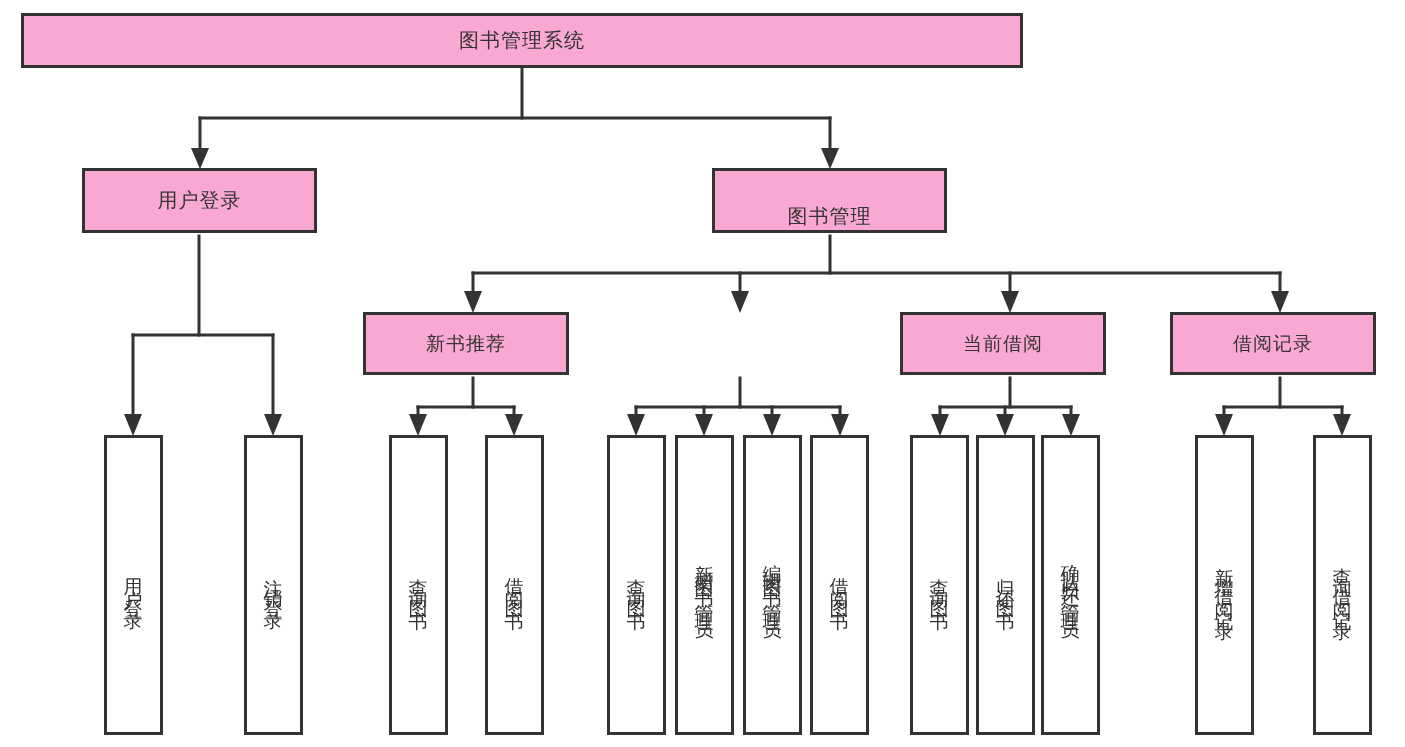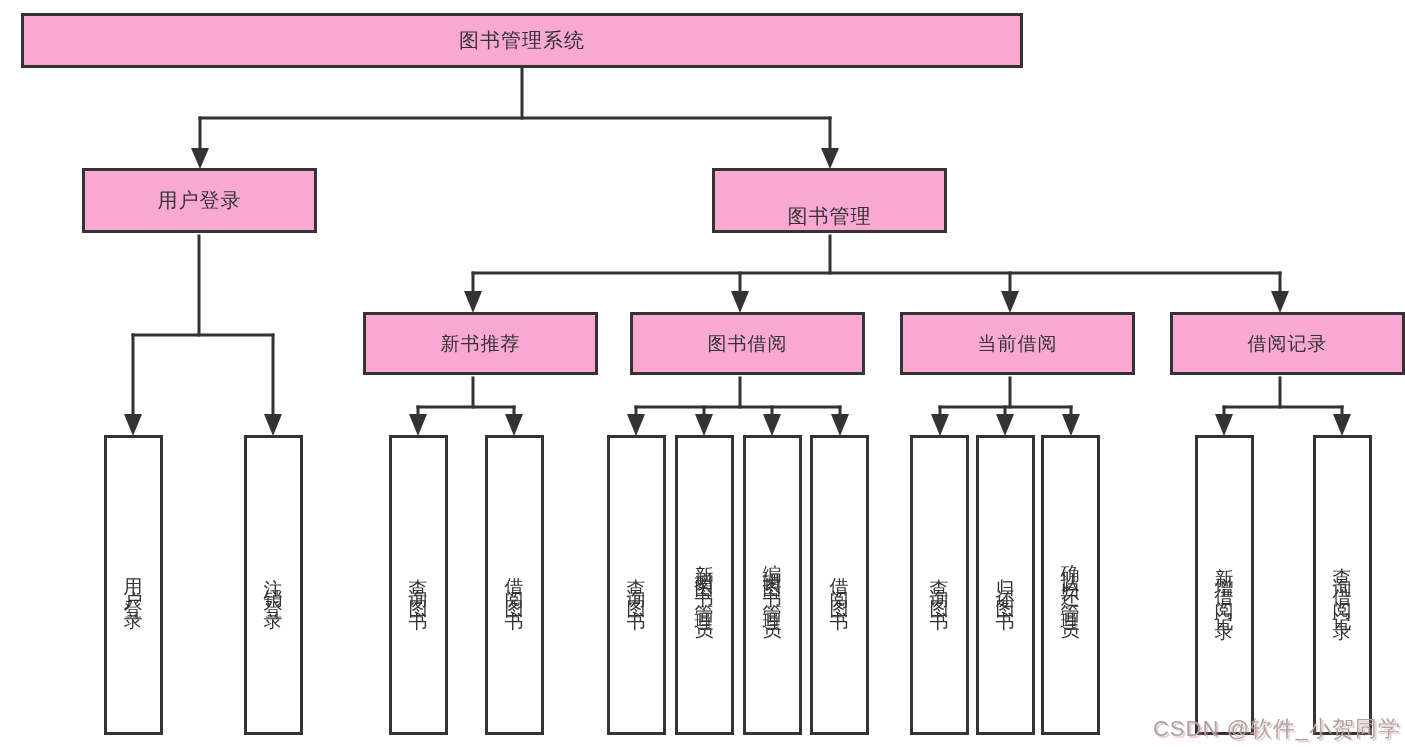--- a/index.html
+++ b/index.html
@@ -28,21 +28,21 @@
     letter-spacing:1px;
     color:var(--text);
   }
   
   .n-root{left:21px;top:13px;width:1002px;height:55px;}
   
   .n-l2{top:168px;width:235px;height:65px;}
   .n-user{left:82px;}
   .n-mgmt{left:712px;align-items:flex-end;}
   
-  .n-l3{top:312px;width:235px;height:63px;font-size:19px;}
+  .n-l3{top:312px;width:206px;height:63px;font-size:19px;}
   .n-newbook{left:363px;}
   .n-borrow{left:630px;}
   .n-current{left:900px;}
   .n-records{left:1170px;}
   
   .leaf{
     position:absolute;
     box-sizing:border-box;
     top:435px;width:59px;height:300px;
     border:3px solid var(--line);
@@ -146,23 +146,20 @@
   <div class="node n-l2 n-user">
     <span>用户登录</span>
   </div>
   <div class="node n-l2 n-mgmt">
     <span>图书管理</span>
   </div>
 
   <div class="node n-l3 n-newbook">
     <span>新书推荐</span>
   </div>
-  <div class="node n-l3 n-borrow">
-    <span>图书借阅</span>
-  </div>
   <div class="node n-l3 n-records">
     <span>借阅记录</span>
   </div>
   <div class="node n-l3 n-current">
     <span>当前借阅</span>
   </div>
 
   <div class="leaf" style="left:104px">
     <span>用户登录</span>
   </div>
@@ -200,15 +197,14 @@
     <span>确认归还（管理员）</span>
   </div>
 
   <div class="leaf" style="left:1195px">
     <span>新增借阅记录</span>
   </div>
   <div class="leaf" style="left:1313px">
     <span>查询借阅记录</span>
   </div>
 
-  <div class="watermark">CSDN @软件_小贺同学</div>
 
 </div>
 
 </body></html>

